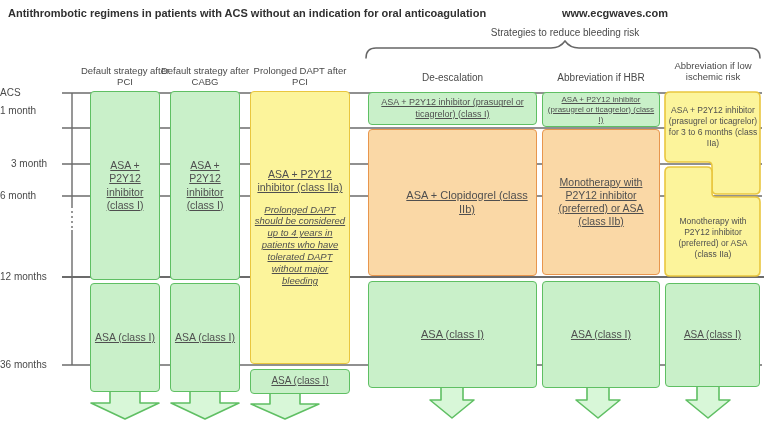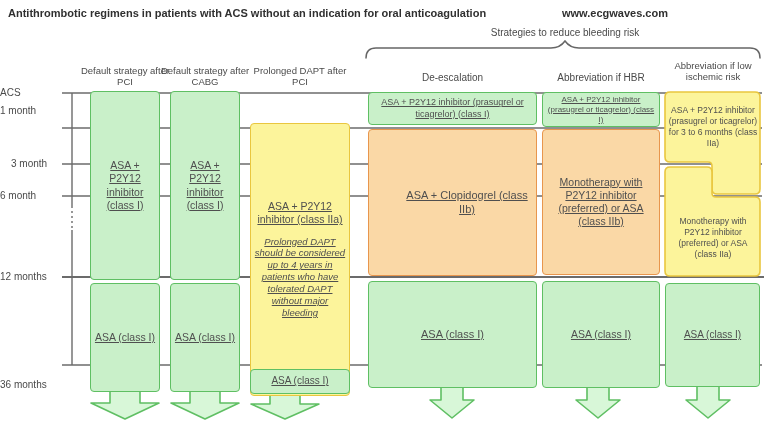--- a/index.html
+++ b/index.html
@@ -20,21 +20,21 @@
   .axis-label{left:0;width:58px;text-align:left;font-size:10px;color:#4a4a4a;}
   .box{border-radius:4px;border:1.6px solid;display:flex;align-items:center;justify-content:center;
        text-align:center;line-height:1.25;padding:3px;text-decoration:underline;}
   .green{background:var(--green-fill);border-color:var(--green-border);}
   .yellow{background:var(--yellow-fill);border-color:var(--yellow-border);}
   .orange{background:var(--orange-fill);border-color:var(--orange-border);padding-left:32px;}
   .b-c1t{left:90px;top:91px;width:70px;height:189px;font-size:10.5px;}
   .b-c1b{left:90px;top:283px;width:70px;height:109px;font-size:10.5px;}
   .b-c2t{left:170px;top:91px;width:70px;height:189px;font-size:10.5px;}
   .b-c2b{left:170px;top:283px;width:70px;height:109px;font-size:10.5px;}
-  .b-c3{left:250px;top:91px;width:100px;height:273px;font-size:10.5px;flex-direction:column;gap:9px;margin-top:32px;}
+  .b-c3{left:250px;top:91px;width:100px;height:273px;font-size:10.5px;flex-direction:column;gap:9px;}
   .b-c3 .note{font-size:9.5px;font-style:italic;}
   .b-c3s{left:250px;top:369px;width:100px;height:25px;font-size:10px;}
   .b-c4t{left:368px;top:92px;width:169px;height:33px;font-size:9px;}
   .b-c4m{left:368px;top:129px;width:169px;height:147px;font-size:11px;}
   .b-c4b{left:368px;top:281px;width:169px;height:107px;font-size:11px;}
   .b-c5t{left:542px;top:92px;width:118px;height:35px;font-size:8px;}
   .b-c5m{left:542px;top:129px;width:118px;height:146px;font-size:10.5px;padding:3px 8px;}
   .b-c5b{left:542px;top:281px;width:118px;height:107px;font-size:10.5px;}
   .b-c6b{left:665px;top:283px;width:95px;height:104px;font-size:10px;}
   .c6-text{width:92px;text-align:center;font-size:8.5px;line-height:1.3;display:flex;
@@ -89,21 +89,21 @@
   <div class="abs colhead" style="left:250px;top:65px;width:100px;">Prolonged DAPT after PCI</div>
   <div class="abs colhead" style="left:368px;top:72px;width:169px;font-size:10px;">De-escalation</div>
   <div class="abs colhead" style="left:538px;top:72px;width:126px;font-size:10px;">Abbreviation if HBR</div>
   <div class="abs colhead" style="left:662px;top:60px;width:102px;">Abbreviation if low ischemic risk</div>
 
   <div class="abs axis-label" style="top:87px;">ACS</div>
   <div class="abs axis-label" style="top:105px;">1 month</div>
   <div class="abs axis-label" style="top:158px;padding-left:11px;">3 month</div>
   <div class="abs axis-label" style="top:190px;">6 month</div>
   <div class="abs axis-label" style="top:271px;">12 months</div>
-  <div class="abs axis-label" style="top:359px;margin-top:20px;">36 months</div>
+  <div class="abs axis-label" style="top:359px;">36 months</div>
 
   <div class="abs box green b-c1t">
     <span>ASA + P2Y12 inhibitor (class I)</span>
     </div>
   <div class="abs box green b-c1b">
     <span>ASA (class I)</span>
     </div>
 
   <div class="abs box green b-c2t">
     <span>ASA + P2Y12 inhibitor (class I)</span>

